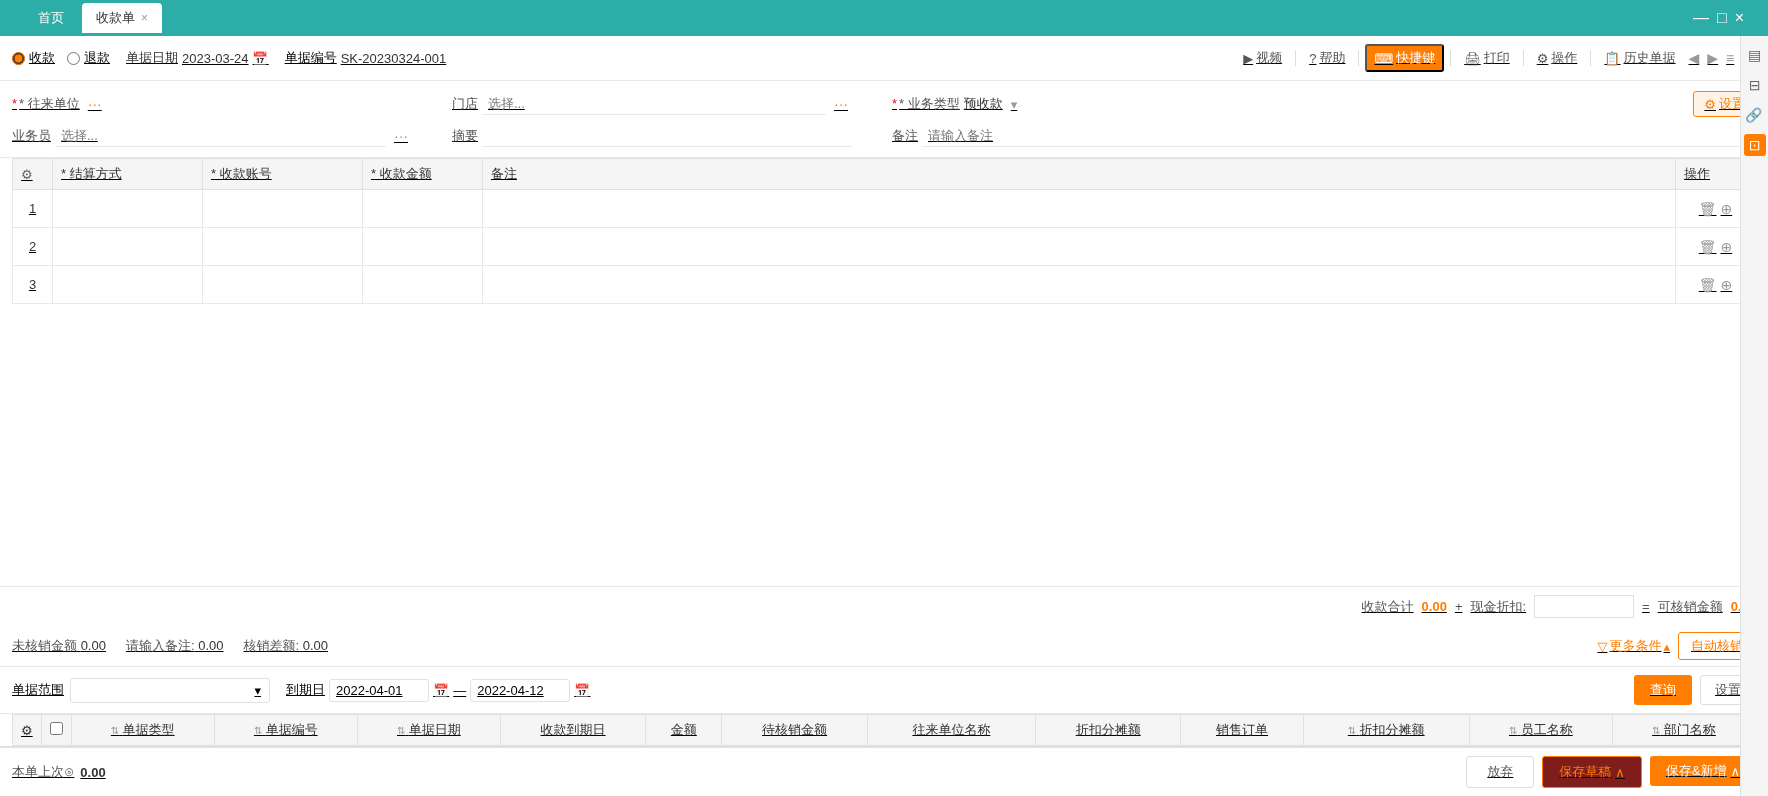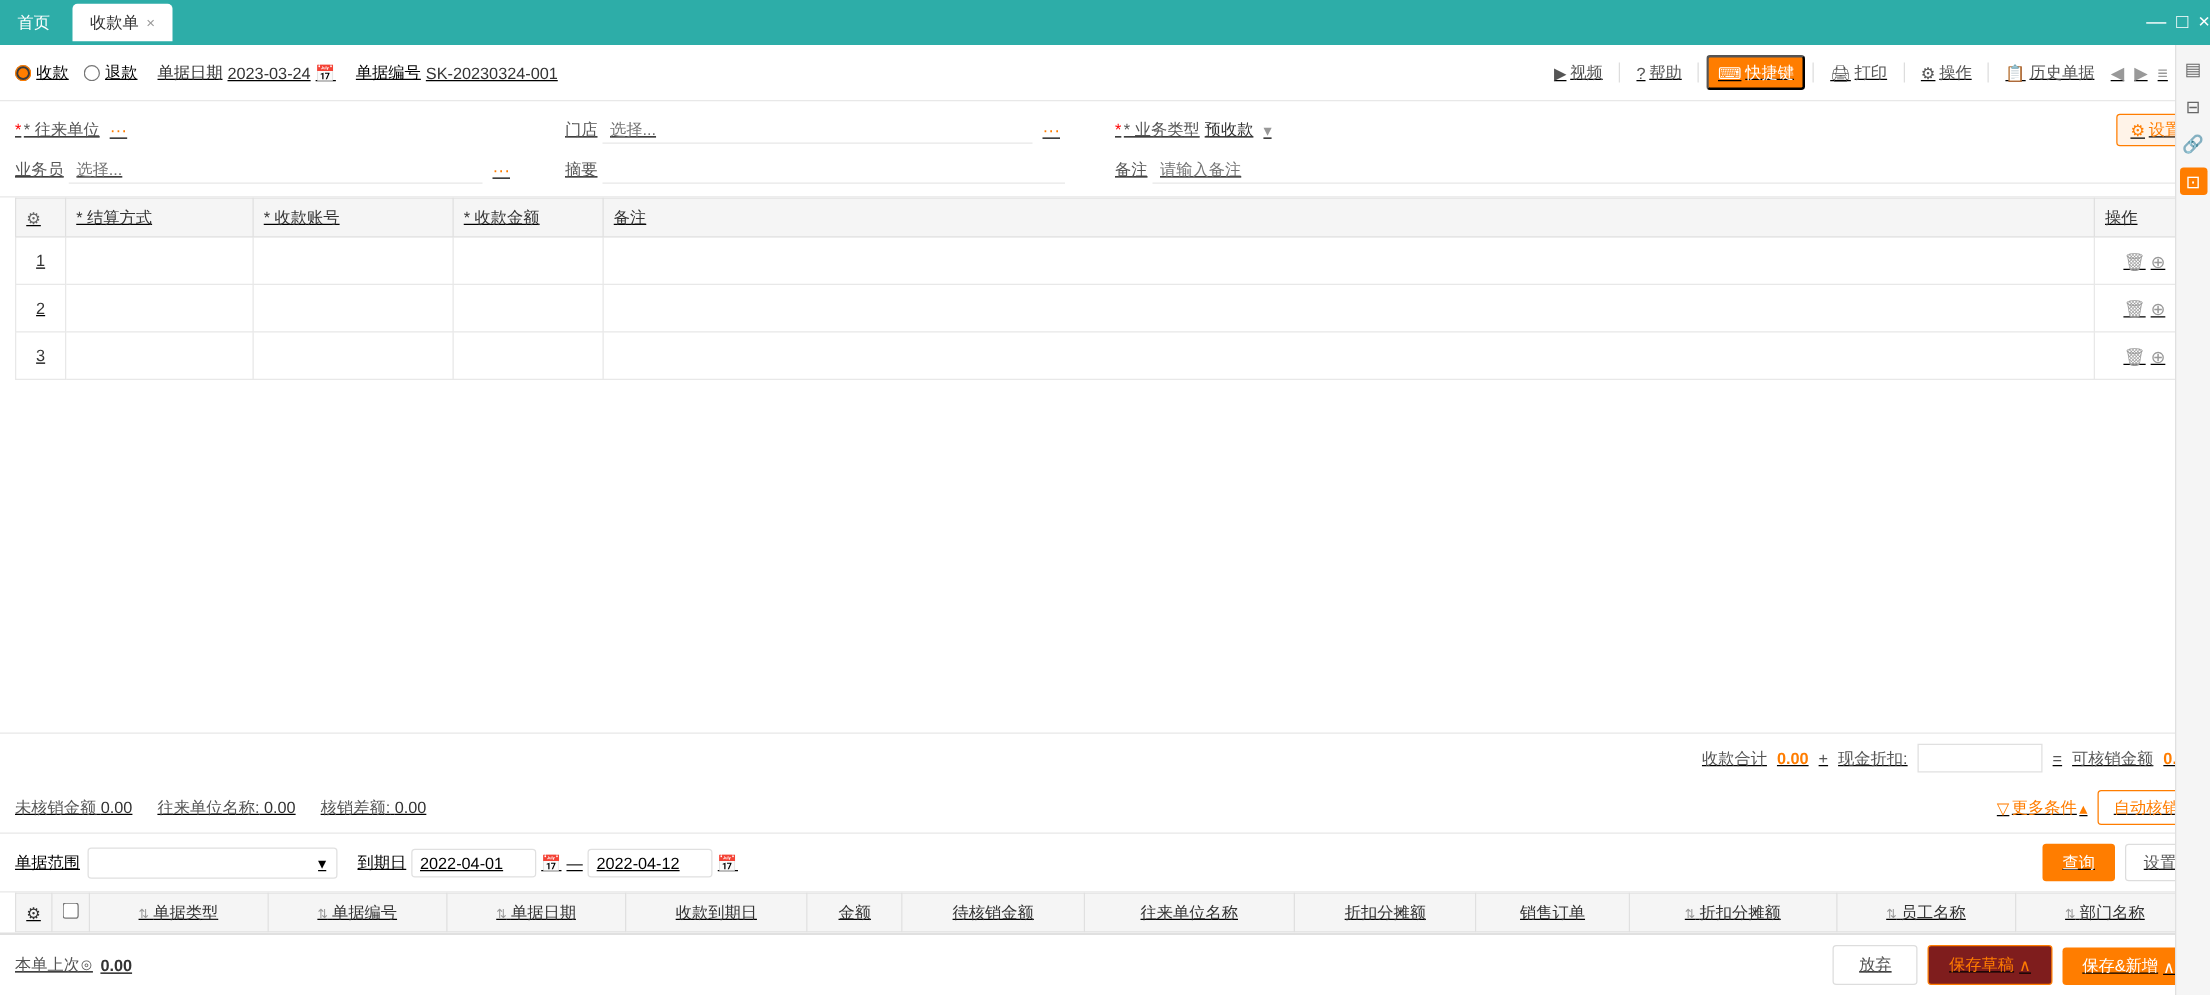--- a/index.html
+++ b/index.html
@@ -4,21 +4,21 @@
   <style>
     * { box-sizing: border-box; margin: 0; padding: 0; font-family: 'Microsoft YaHei', Arial, sans-serif; font-size: 13px; }
     body { background: #f0f0f0; width: 1768px; height: 796px; overflow: hidden; }
     
     
     .tab-bar {
       display: flex;
       align-items: center;
       background: #2dada8;
       height: 36px;
-      padding: 0 0;
+      padding: 0 24px;
       justify-content: space-between;
     }
     .tab-bar-left { display: flex; align-items: center; gap: 4px; }
     .tab-home {
       color: #fff;
       padding: 6px 14px;
       cursor: pointer;
       font-size: 13px;
     }
     .tab-active {
@@ -255,21 +255,21 @@
     .footer {
       display: flex;
       align-items: center;
       padding: 8px 12px;
       border-top: 2px solid #e0e0e0;
       background: #fff;
       justify-content: space-between;
     }
     .footer-left { display: flex; align-items: center; gap: 6px; color: #555; }
     .footer-val { color: #333; font-weight: bold; }
-    .footer-right { display: flex; align-items: flex-end; gap: 8px; }
+    .footer-right { display: flex; align-items: flex-start; gap: 8px; }
     .btn-abandon {
       background: #fff; border: 1px solid #ddd; color: #555;
       padding: 6px 20px; border-radius: 3px; cursor: pointer; font-size: 13px;
     }
     .btn-draft {
       background: #7f1d1d; border: 1px solid #ff7d00; color: #ff7d00;
       padding: 6px 16px; border-radius: 3px; cursor: pointer; font-size: 13px;
       display: flex; align-items: center; gap: 4px;
     }
     .btn-save-new {
@@ -503,21 +503,21 @@
     <span class="total-val">0.00</span>
   </div>
 
 
   <div class="summary-row">
     <span class="summary-item">
       <span>未核销金额</span>
       <span class="summary-val">0.00</span>
     </span>
     <span class="summary-item">
-      <span>往来单位名称:</span>
+      <span>请输入备注:</span>
       <span class="summary-val">0.00</span>
     </span>
     <span class="summary-item">
       <span>核销差额:</span>
       <span class="summary-val">0.00</span>
     </span>
     <div class="summary-row-right">
       <span class="filter-btn">
         <span>▽</span>
         <span>更多条件</span>

